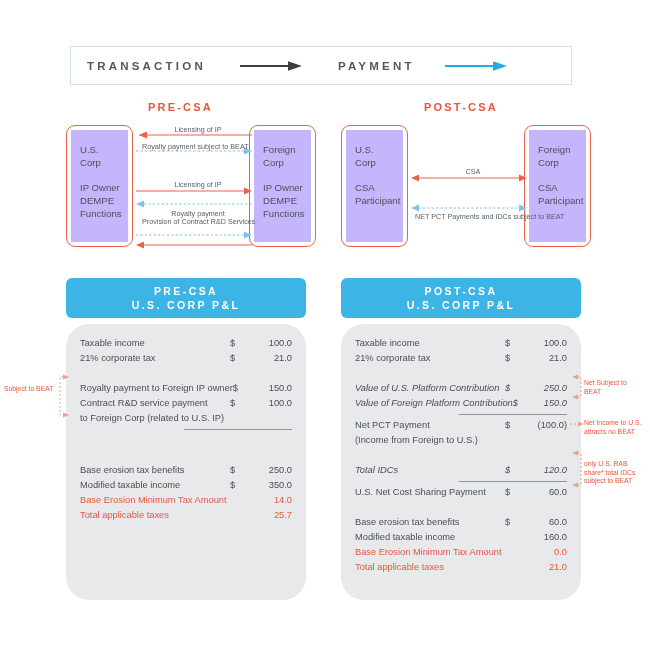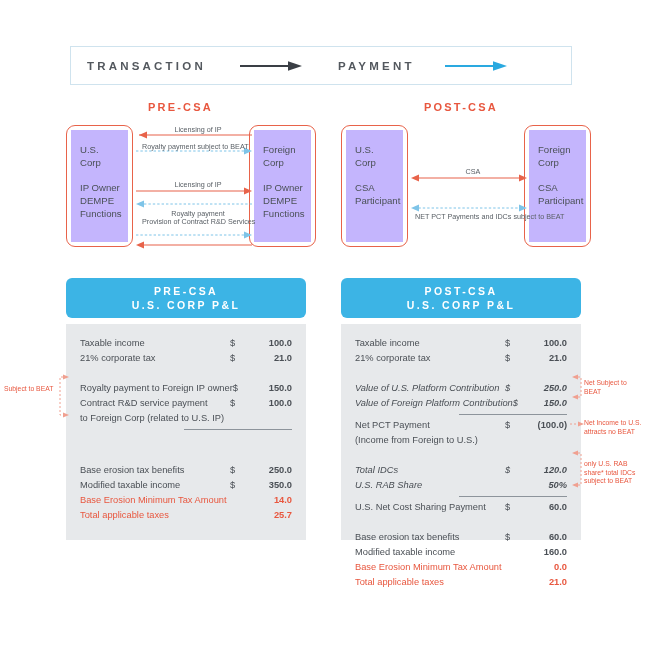--- a/index.html
+++ b/index.html
@@ -72,30 +72,30 @@
   #panel-pre{left:66px;}
   #panel-post{left:341px;}
 
   .panel-head{
     background:#3cb4e5;color:#ffffff;border-radius:6px;
     height:40px;display:flex;flex-direction:column;
     align-items:center;justify-content:center;
     font-size:10.5px;font-weight:bold;letter-spacing:2.4px;line-height:14px;
   }
   .panel-body{
-    background:#e7e9eb;margin-top:6px;height:216px;
-    padding:12px 14px 0 14px;box-sizing:border-box;position:relative;
+    background:#e7e9eb;margin-top:6px;height:276px;
+    padding:12px 14px 0 14px;box-sizing:border-box;position:relative;border-radius:23px;
   }
   .row{
     display:flex;align-items:baseline;font-size:9.3px;line-height:15px;
     color:#4a4f55;height:15px;
   }
   .row .lbl{flex:1;white-space:nowrap;}
   .row .cur{width:16px;text-align:left;}
-  .row .val{width:46px;text-align:right;font-weight:bold;}
+  .row .val{width:46px;text-align:right;}
   .row.italic .lbl,.row.italic .cur,.row.italic .val{font-style:italic;}
   .row.red .lbl,.row.red .val,.row.red .cur{color:#e8573f;}
   .spacer{height:15px;}
   .spacer.lg{height:30px;}
   .rule{
     height:1px;background:#8d949b;margin:3px 0 3px auto;width:108px;
   }
 
   
   .anno{
@@ -321,25 +321,20 @@
           <span class="lbl">(Income from Foreign to U.S.)</span>
           <span class="cur"></span>
           <span class="val"></span>
         </div>
         <div class="spacer"></div>
         <div class="row italic">
           <span class="lbl">Total IDCs</span>
           <span class="cur">$</span>
           <span class="val">120.0</span>
         </div>
-        <div class="row italic">
-          <span class="lbl">U.S. RAB Share</span>
-          <span class="cur"></span>
-          <span class="val">50%</span>
-        </div>
         <div class="rule"></div>
         <div class="row">
           <span class="lbl">U.S. Net Cost Sharing Payment</span>
           <span class="cur">$</span>
           <span class="val">60.0</span>
         </div>
         <div class="spacer"></div>
         <div class="row">
           <span class="lbl">Base erosion tax benefits</span>
           <span class="cur">$</span>

